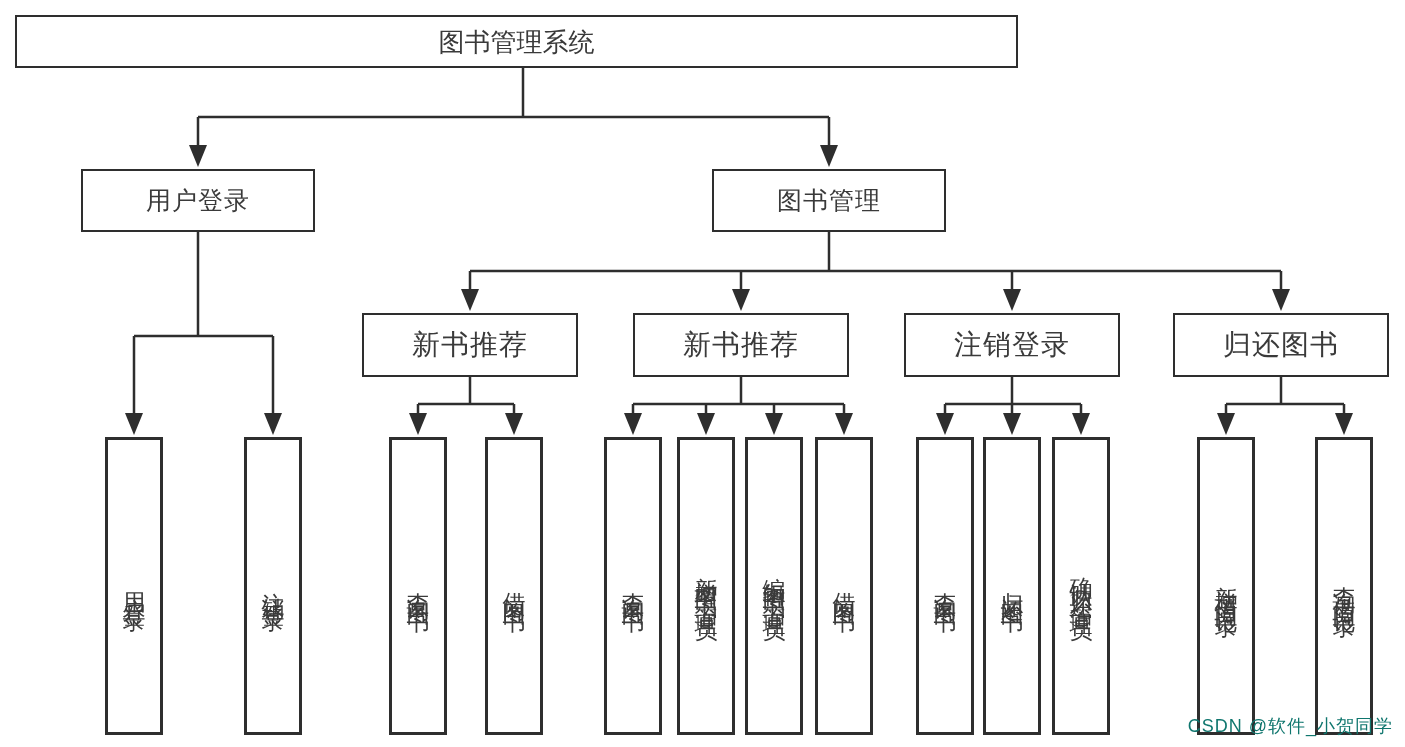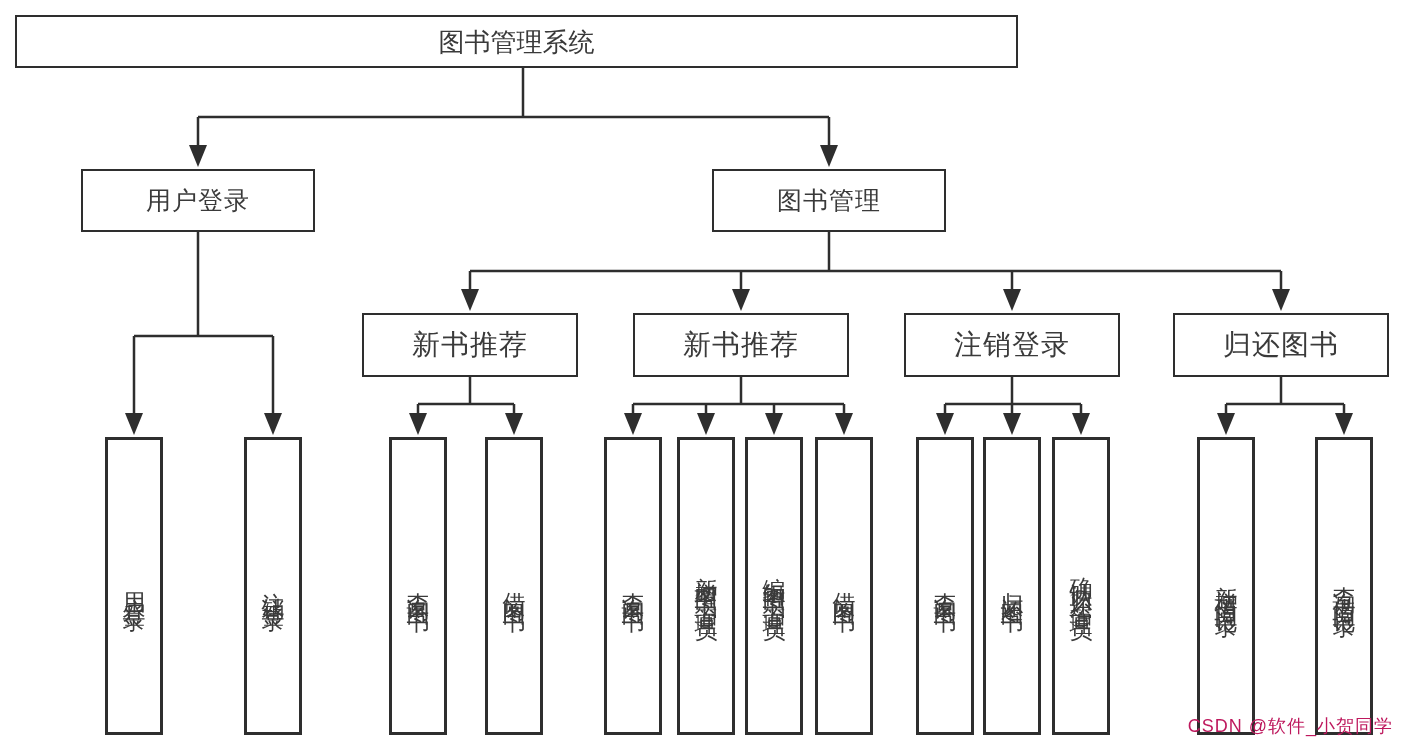--- a/index.html
+++ b/index.html
@@ -33,21 +33,21 @@
     writing-mode:vertical-rl;
     font-size:23px;
     letter-spacing:6px;
     white-space:nowrap;
   }
   .watermark{
     position:absolute;
     right:12px;bottom:9px;
     font-size:18px;
     letter-spacing:1px;
-    color:#be185d;
+    color:#0f766e;
     z-index:5;
   }
 </style>
 </head>
 <body>
 
 <div class="canvas">
 
   <svg class="connectors" width="1405" height="747" viewBox="0 0 1405 747">
     <defs>

